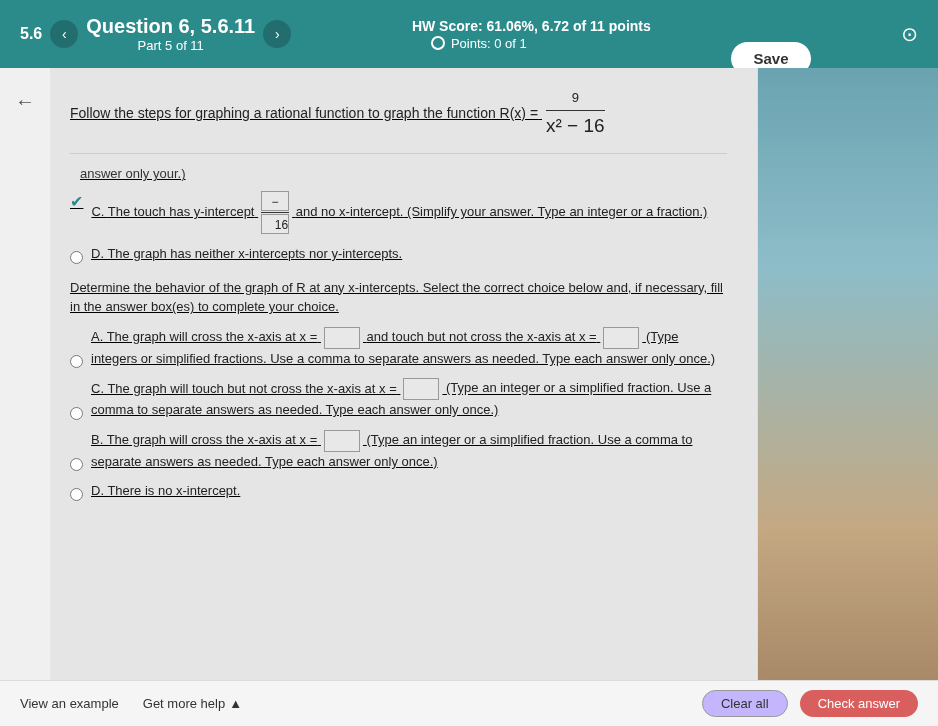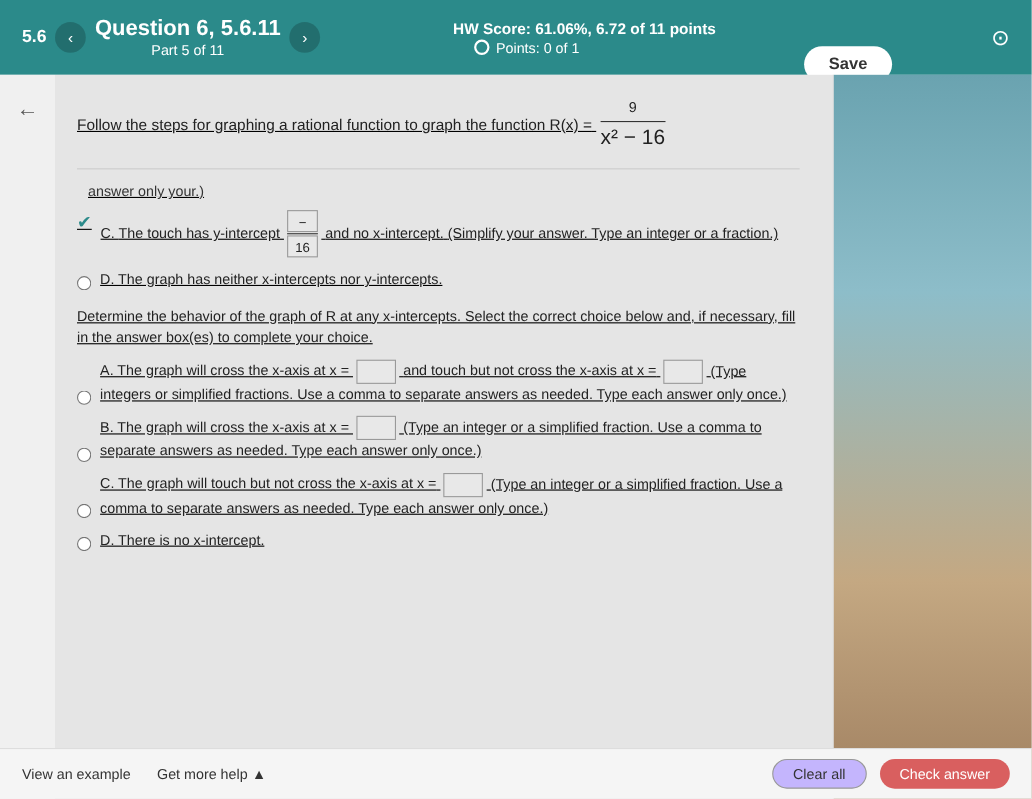--- a/index.html
+++ b/index.html
@@ -230,21 +230,21 @@
     .fraction-input .f-line {
       width: 28px;
       border-top: 1px solid #333;
       margin: 1px 0;
     }
     .fraction-input .f-den {
       background: #e8e8e8;
       border: 1px solid #999;
       width: 28px;
       height: 20px;
-      text-align: center;
+      text-align: right;
       font-size: 12px;
       line-height: 20px;
     }
 
     .section-instruction {
       font-size: 13px;
       color: #222;
       margin: 14px 0 10px 0;
       line-height: 1.5;
     }
@@ -398,32 +398,32 @@
           <span class="input-box"></span>
         </span>
         <span class="sub-note option-label">(Type integers or simplified fractions. Use a comma to separate answers as needed. Type each answer only once.)</span>
       </div>
     </div>
 
     <div class="option-row">
       <input type="radio" name="xcross-choice" style="">
       <div>
         <span class="option-label">
-          <span>B. The graph will cross the x-axis at x =</span>
+          <span>C. The graph will touch but not cross the x-axis at x =</span>
           <span class="input-box"></span>
         </span>
         <span class="sub-note option-label">(Type an integer or a simplified fraction. Use a comma to separate answers as needed. Type each answer only once.)</span>
       </div>
     </div>
 
     <div class="option-row">
       <input type="radio" name="xcross-choice" style="">
       <div>
         <span class="option-label">
-          <span>C. The graph will touch but not cross the x-axis at x =</span>
+          <span>B. The graph will cross the x-axis at x =</span>
           <span class="input-box"></span>
         </span>
         <span class="sub-note option-label">(Type an integer or a simplified fraction. Use a comma to separate answers as needed. Type each answer only once.)</span>
       </div>
     </div>
 
     <div class="option-row">
       <input type="radio" name="xcross-choice" style="">
       <span class="option-label">D. There is no x-intercept.</span>
     </div>

